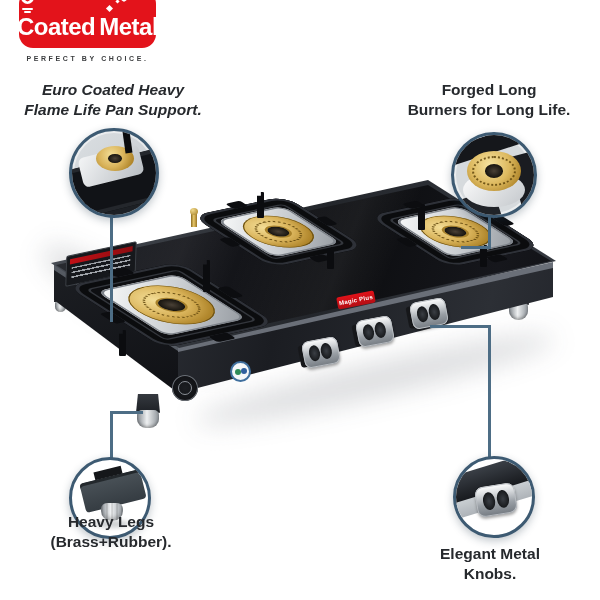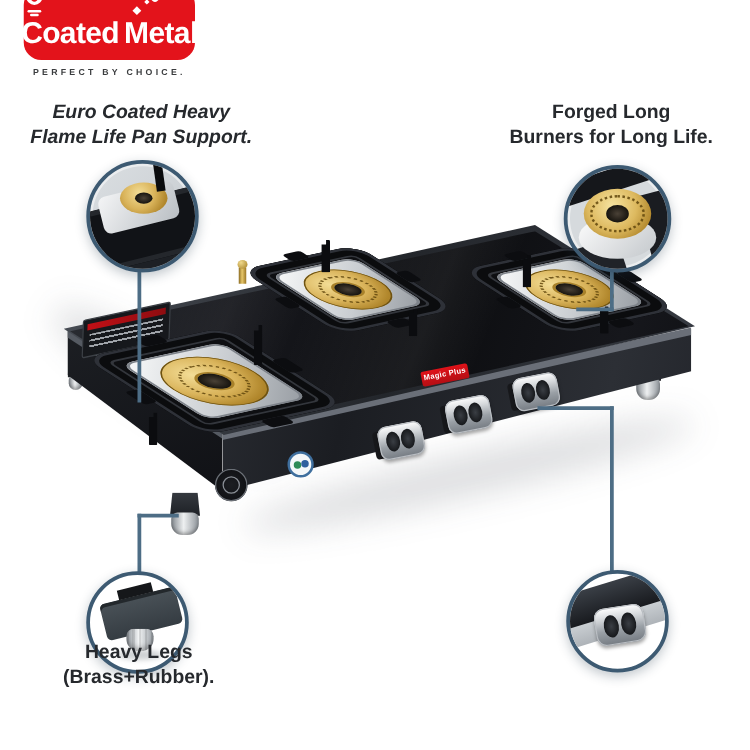--- a/index.html
+++ b/index.html
@@ -223,20 +223,24 @@
     <span>Flame Life Pan Support.</span>
   </div>
   <div class="feat feat-tr">
     <span>Forged Long</span>
     <span>Burners for Long Life.</span>
   </div>
   <div class="feat feat-bl">
     <span>Heavy Legs</span>
     <span>(Brass+Rubber).</span>
   </div>
+  <div class="feat feat-br">
+    <span>Elegant Metal</span>
+    <span>Knobs.</span>
+  </div>
 
   <div class="stove">
     <div class="sshadow sh1"></div>
     <div class="sshadow sh2"></div>
 
     <div class="leg leg-bl">
       <div class="leg-top"></div>
       <div class="leg-foot"></div>
     </div>
     <div class="leg leg-r">

